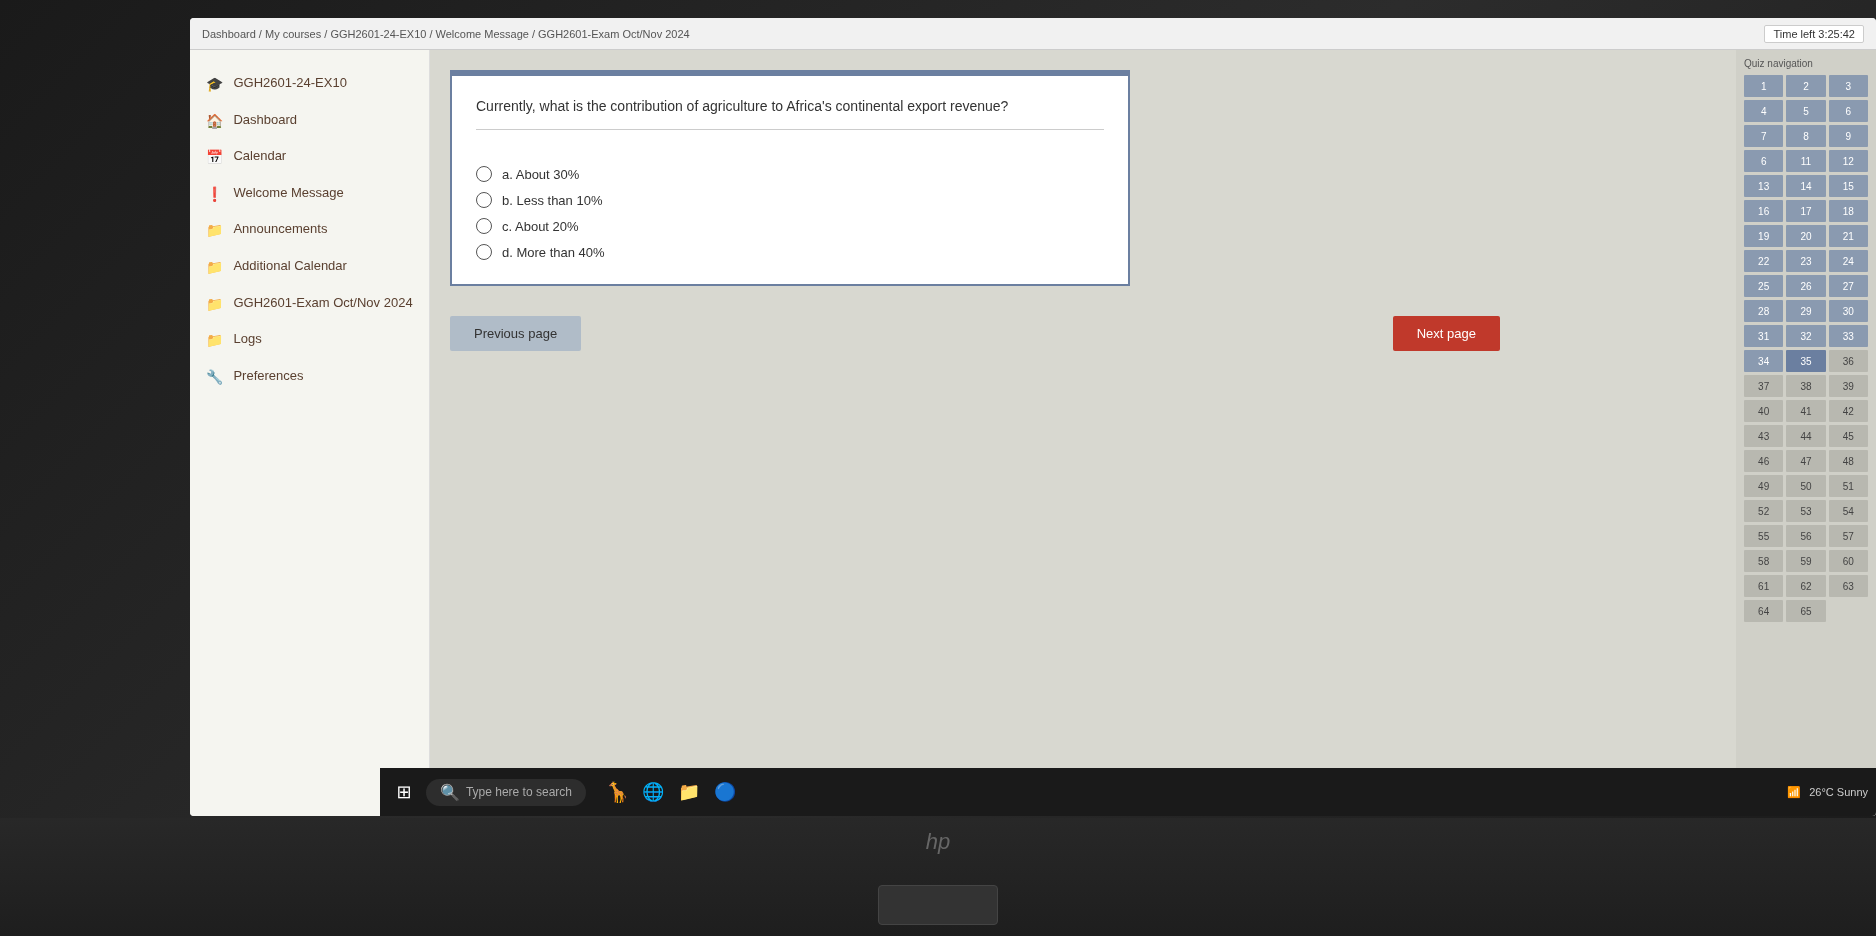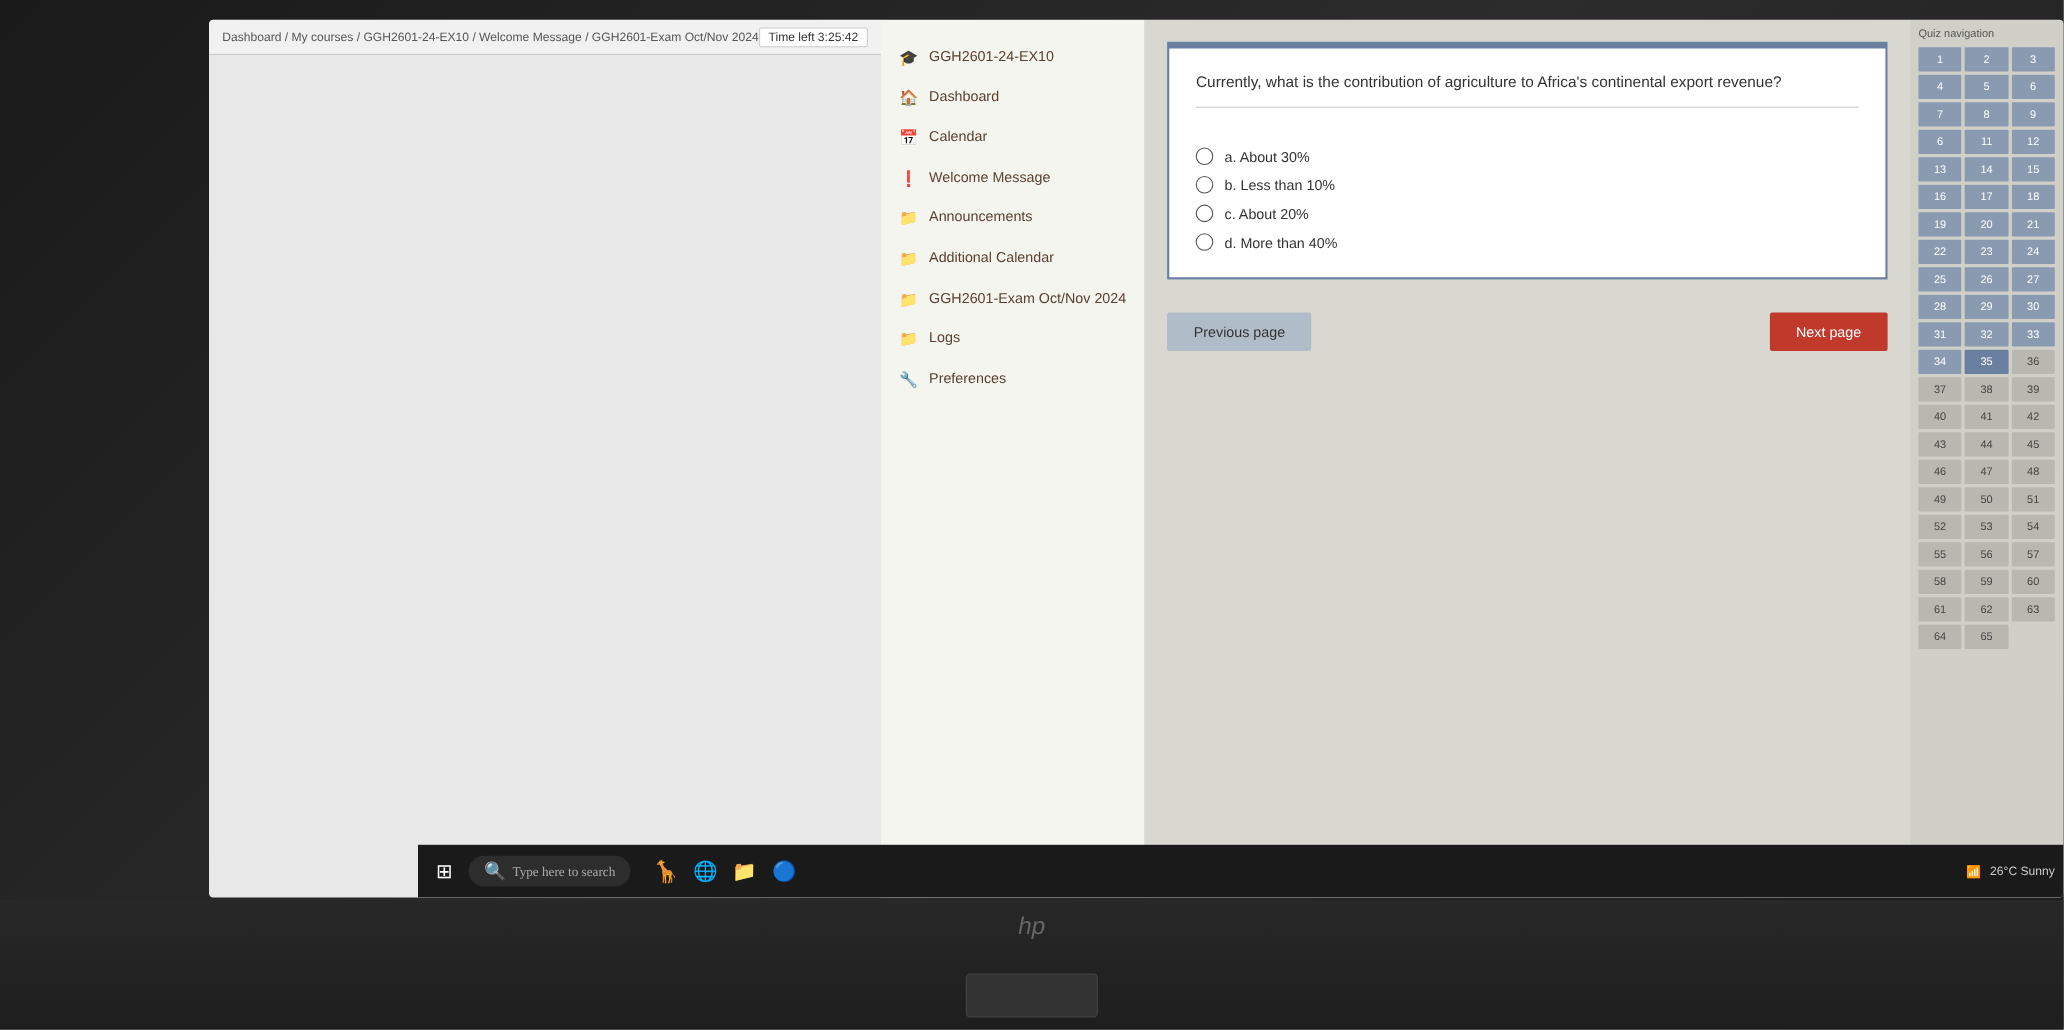--- a/index.html
+++ b/index.html
@@ -24,21 +24,21 @@
     .screen {
       position: absolute;
       top: 18px;
       left: 190px;
       right: 0px;
       bottom: 120px;
       background: #e8e8e8;
       border-radius: 4px;
       overflow: hidden;
       display: flex;
-      flex-direction: row;
+      flex-direction: column;
     }
 
     
     .browser-bar {
       background: #f1f1f1;
       height: 32px;
       display: flex;
       align-items: center;
       padding: 0 12px;
       border-bottom: 1px solid #ccc;
@@ -255,21 +255,20 @@
       display: flex;
       align-items: center;
       border-radius: 14px;
       padding: 4px 14px;
       gap: 6px;
     }
 
     .taskbar-search-text {
       color: #aaa;
       font-size: 12px;
-      font-family: Liberation Serif, serif;
     }
 
     .taskbar-icons {
       display: flex;
       align-items: center;
       gap: 8px;
       margin-left: 12px;
     }
 
     .taskbar-icon {

